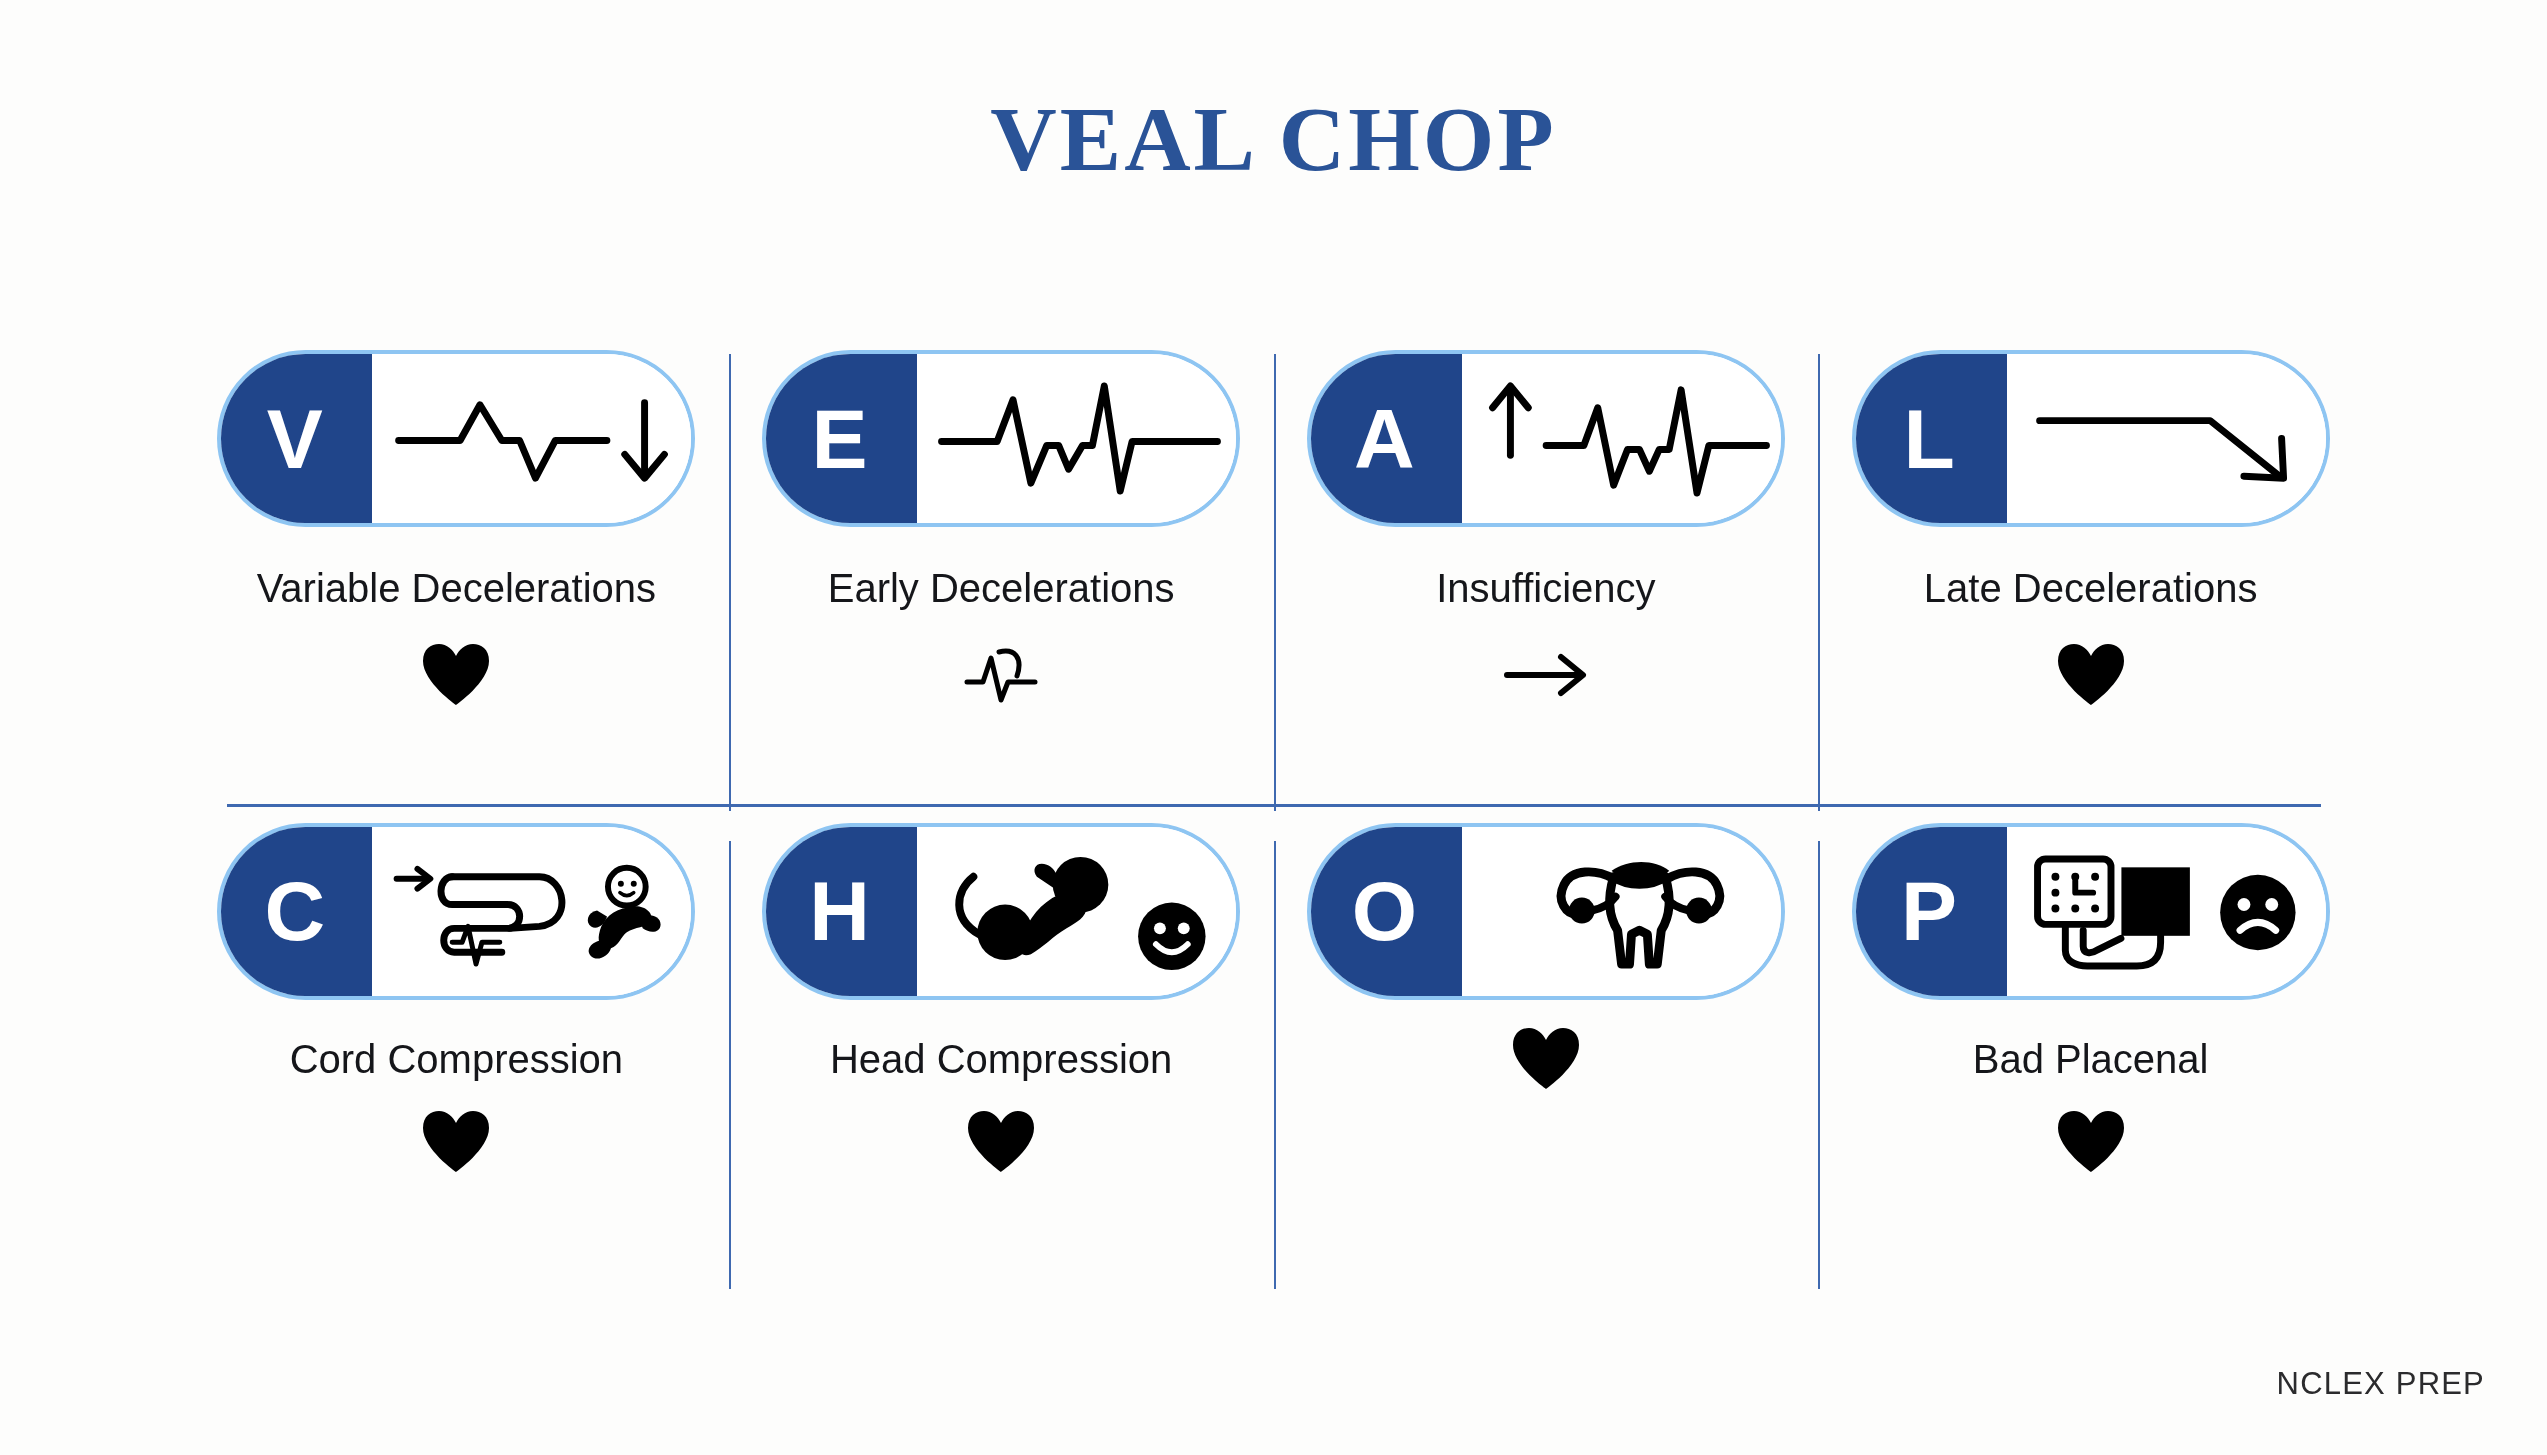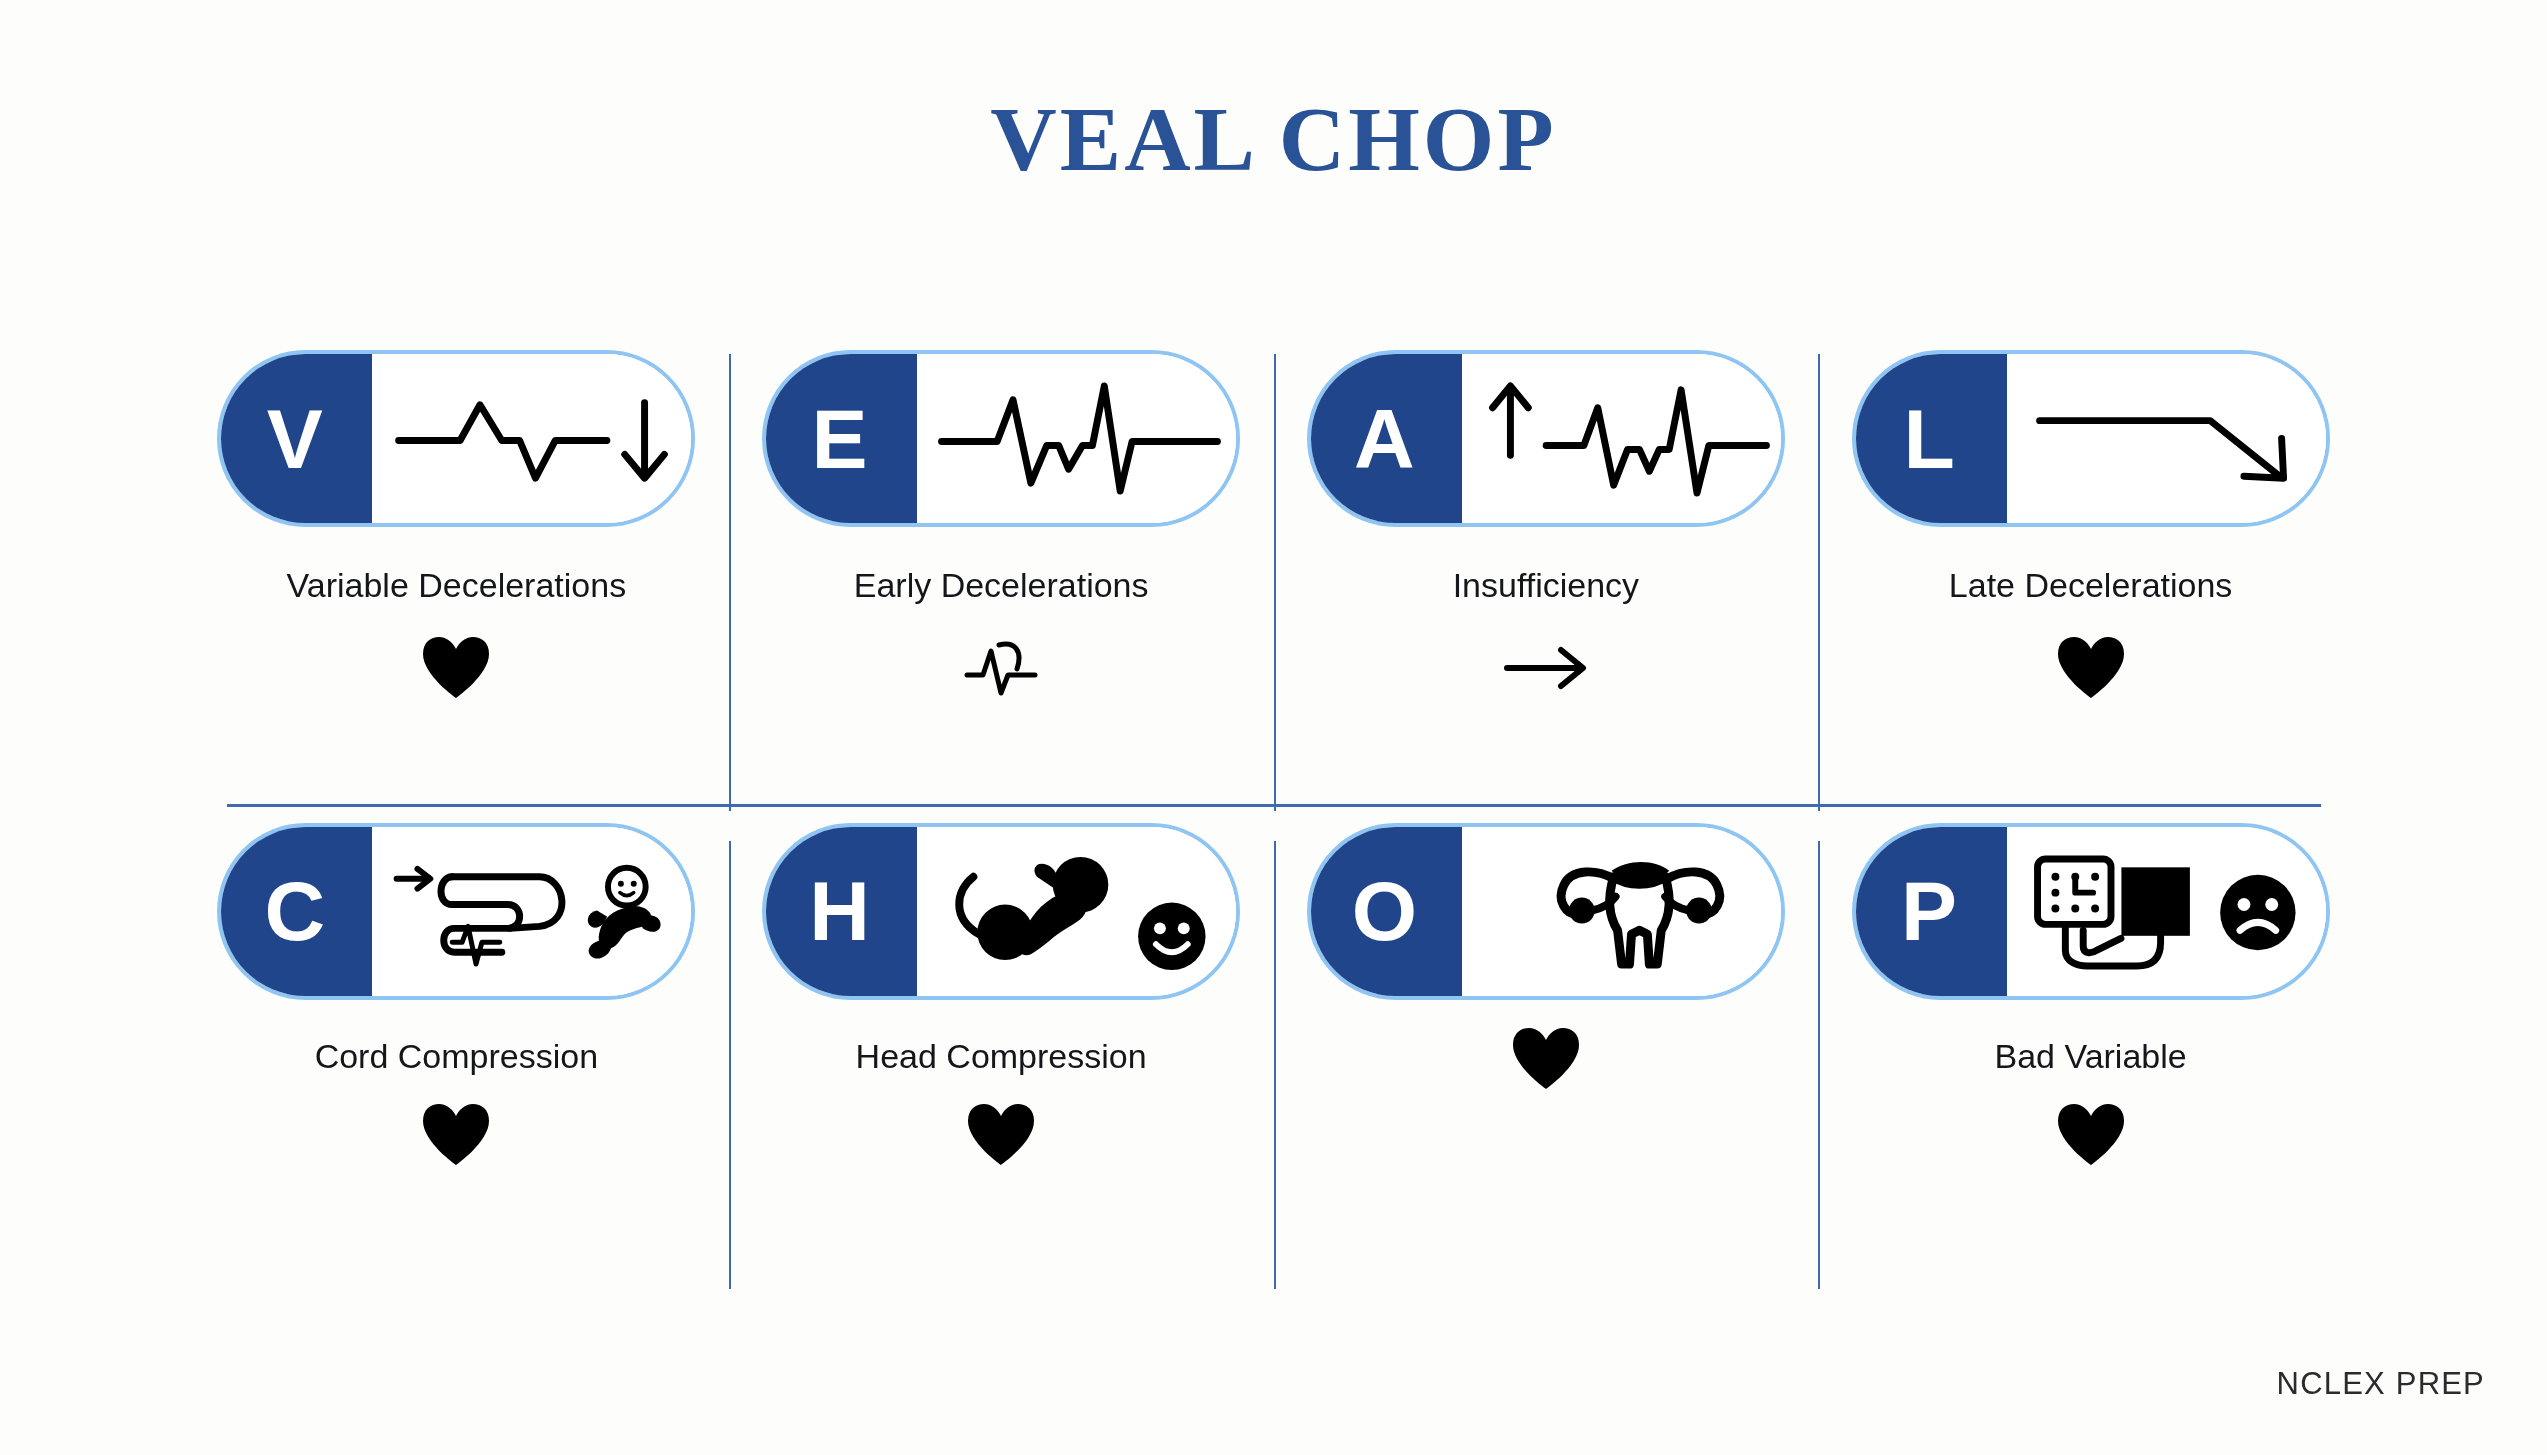--- a/index.html
+++ b/index.html
@@ -117,21 +117,21 @@
     justify-content: center;
     background: #ffffff;
     padding: 0 18px;
   }
 
   .pill-right svg { display: block; }
 
   
   .label {
     margin-top: 38px;
-    font-size: 34px;
+    font-size: 40px;
     color: #15161a;
     text-align: center;
     line-height: 1.18;
     font-family: "Liberation Sans", sans-serif;
     max-width: 458px;
   }
 
   
   .subicon {
     margin-top: 26px;
@@ -378,21 +378,21 @@
 
             <g transform="translate(196,28)">
               <circle cx="38" cy="38" r="38" fill="#000"></circle>
               <circle cx="24" cy="30" r="6.5" fill="#fff"></circle>
               <circle cx="52" cy="30" r="6.5" fill="#fff"></circle>
               <path d="M20 56 Q38 40 56 56" fill="none" stroke="#fff" stroke-width="7" stroke-linecap="round"></path>
             </g>
           </svg>
         </div>
       </div>
-      <div class="label">Bad Variable</div>
+      <div class="label">Bad Placenal</div>
       <div class="subicon">
         <svg width="72" height="66" viewBox="0 0 72 66">
           <path d="M36 63 C36 63 3 40 3 19 C3 7 11 2 19 2 C27 2 33 8 36 14 C39 8 45 2 53 2 C61 2 69 7 69 19 C69 40 36 63 36 63 Z" fill="#000"></path>
         </svg>
       </div>
     </div>
 
   </div>
 
   <div class="footer-right">NCLEX PREP</div>

